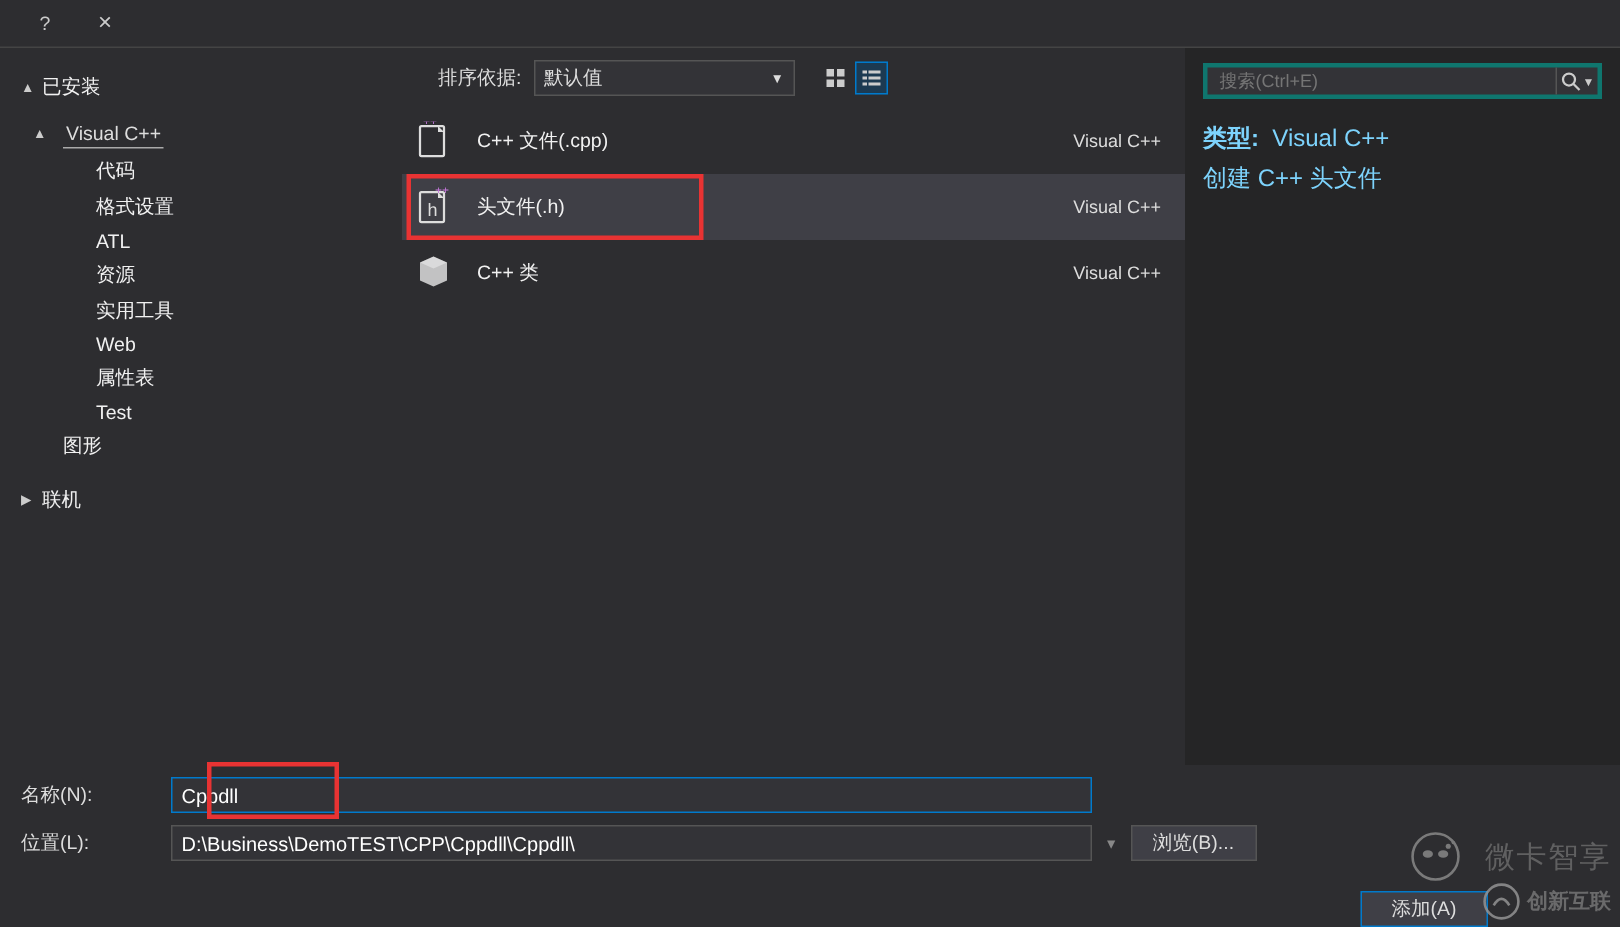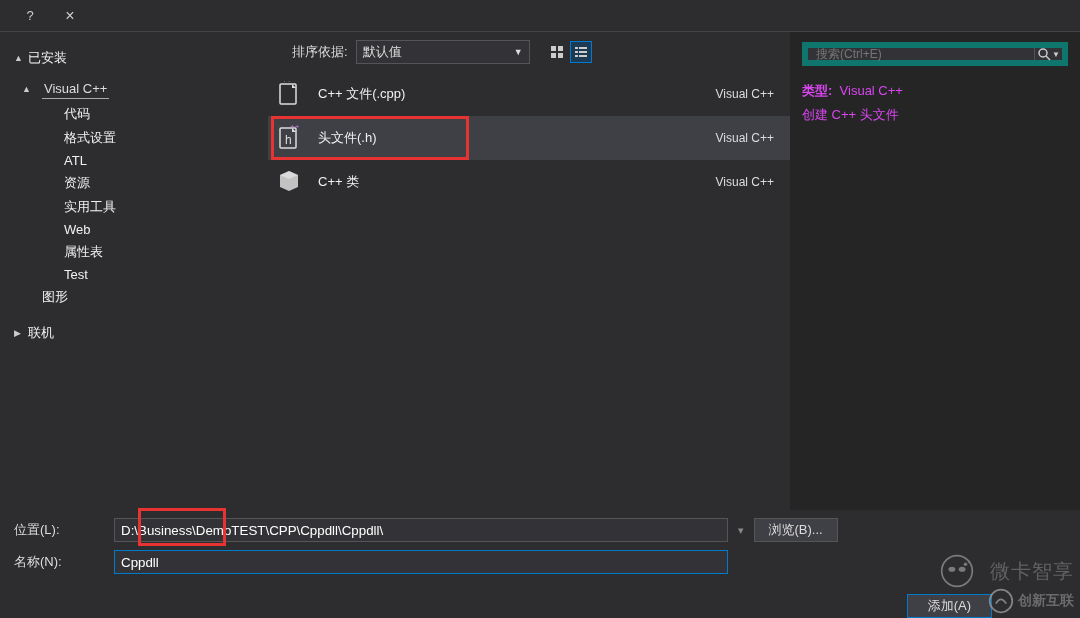--- a/index.html
+++ b/index.html
@@ -31,24 +31,24 @@
     
     .template-list { flex: 1; padding-right: 0; }
     .template-item { display: flex; align-items: center; height: 44px; padding: 0 16px 0 6px; gap: 14px; }
     .template-item.selected { background: #3f3f46; }
     .template-item .icon-wrap { width: 30px; height: 30px; display: flex; align-items: center; justify-content: center; }
     .template-item .name { flex: 1; color: #f1f1f1; }
     .template-item .lang { color: #ddd; font-size: 12px; }
     .red-highlight { border: 3px solid #e83333; margin-left: -3px; margin-top:-2px; margin-bottom:-2px; padding-left: 3px; width: 198px; position: absolute; height: 44px; pointer-events:none;}
     
     .rightpanel { width: 290px; background: #252526; padding: 10px 12px; display:flex; flex-direction:column; gap:2px;}
-    .search-box { display: flex; align-items: center; background: #333337; border: 6px solid #0f766e; height: 24px; margin-bottom: 12px; }
+    .search-box { display: flex; align-items: center; background: #333337; border: 3px solid #0f766e; height: 24px; margin-bottom: 12px; }
     .search-box input { flex: 1; background: transparent; border: none; color: #ccc; padding: 0 8px; outline: none; font-size:12px;}
     .search-box .sicon { width: 28px; display: flex; align-items: center; justify-content: center; color: #ccc; border-left: 1px solid #555; height: 100%; }
-    .info-line { color: #d946ef; font-size: 13px; padding: 2px 0; }
+    .info-line { color: #7dd3fc; font-size: 16px; padding: 2px 0; }
     
     .bottom { padding: 8px 14px; background: #2d2d30; }
     .form-row { display: flex; align-items: center; gap: 10px; margin-bottom: 8px; }
     .form-row .flabel { width: 90px; color: #ddd; }
     .form-row .finput { background: #333337; border: 1px solid #555; color: #fff; height: 24px; padding: 0 6px; outline: none; }
     .form-row .finput.name { width: 614px; border: 1px solid #007acc; }
     .form-row .finput.loc { width: 614px; }
     .form-row .fbtn { height: 24px; padding: 0 14px; background: #3f3f46; border: 1px solid #555; color: #ddd; display: flex; align-items: center; cursor:pointer;}
     .name-highlight { position: absolute; border: 3px solid #e83333; width: 88px; height: 38px; left: 138px; top: 508px; pointer-events:none;}
     
@@ -203,28 +203,28 @@
     <div class="info-line">
       <span style="font-weight:bold">类型:</span>&nbsp;&nbsp;<span>Visual C++</span>
     </div>
     <div class="info-line">创建 C++ 头文件</div>
   </div>
 </div>
 
 <div class="bottom">
   <div class="name-highlight"></div>
   <div class="form-row">
+    <span class="flabel"><span style="text-decoration:none">名称(N):</span></span>
+    <input class="finput name" value="Cppdll" style="">
+  </div>
+  <div class="form-row">
     <span class="flabel"><span>位置(L):</span></span>
     <input class="finput loc" value="D:\Business\DemoTEST\CPP\Cppdll\Cppdll\" style="">
     <span style="font-size:11px;color:#888">▾</span>
     <div class="fbtn">浏览(B)...</div>
-  </div>
-  <div class="form-row">
-    <span class="flabel"><span style="text-decoration:none">名称(N):</span></span>
-    <input class="finput name" value="Cppdll" style="">
   </div>
 </div>
 
 <div class="actions">
   <div class="action-btn primary">添加(A)</div>
   <div class="action-btn" style="margin-right:0; opacity:0.3; visibility:hidden;">取消</div>
 </div>
 
 <div class="watermark">
   <svg viewBox="0 0 40 40">

